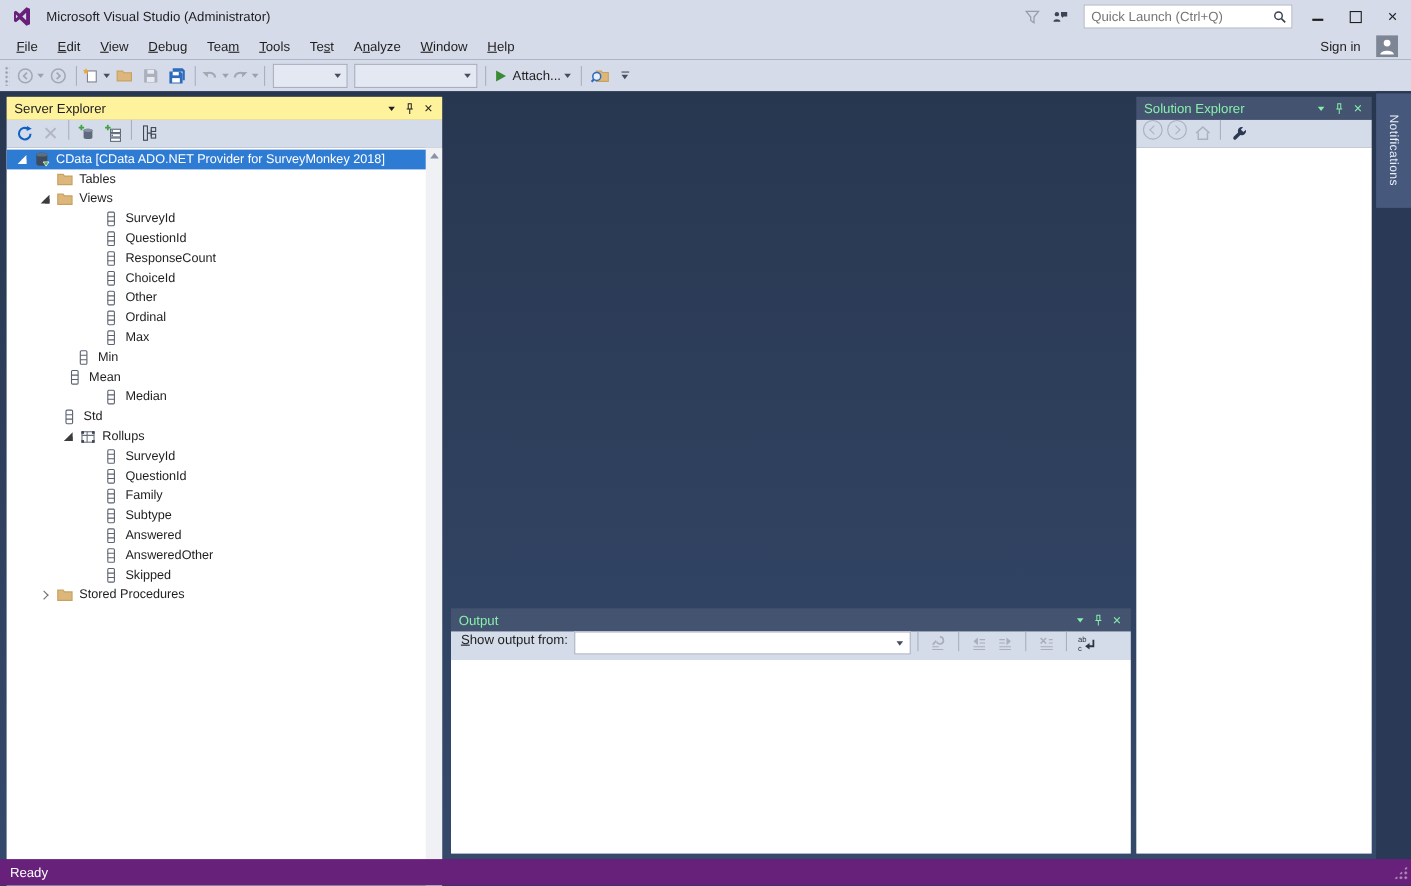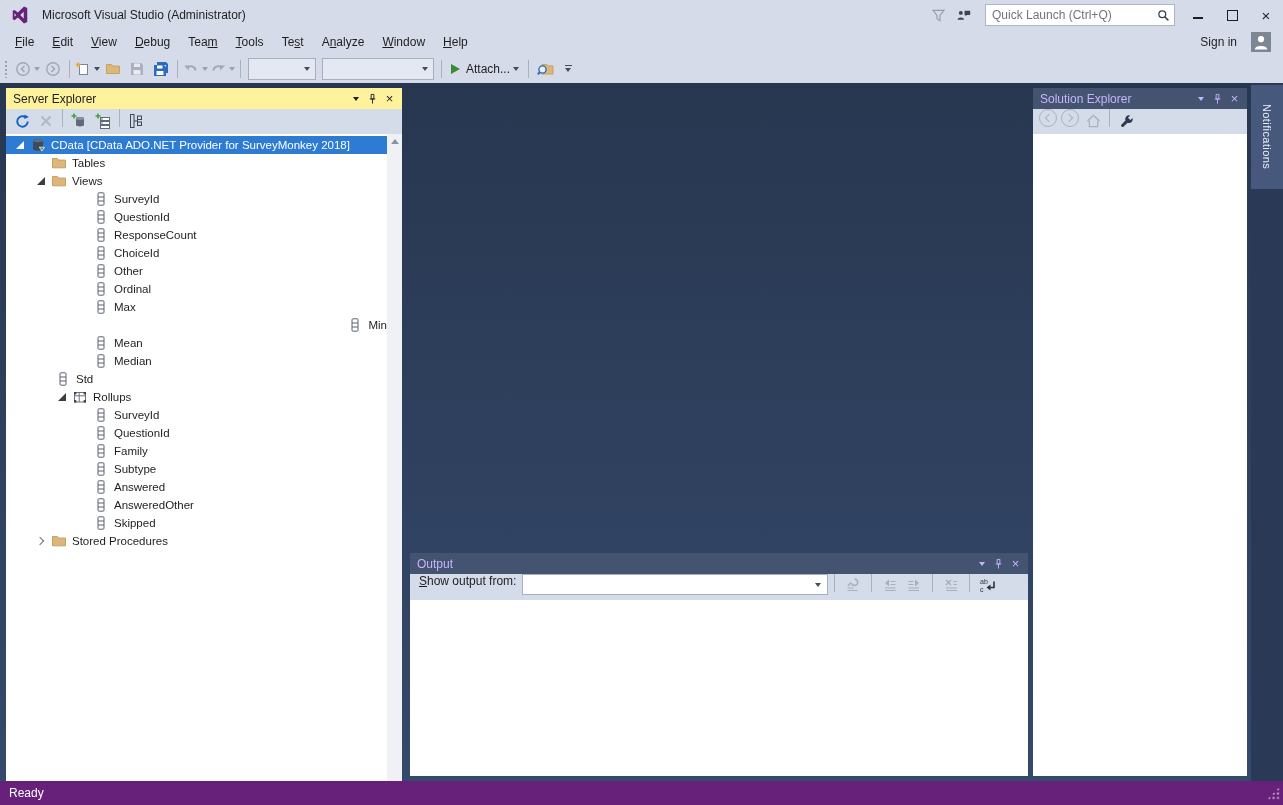--- a/index.html
+++ b/index.html
@@ -78,21 +78,21 @@
   .sb-corner{position:absolute;right:0;bottom:0;width:15px;height:16px;background:#f0f1f5;}
   .arr{position:absolute;width:0;height:0;}
   .arr.up{left:4px;top:5px;border-left:4px solid transparent;border-right:4px solid transparent;border-bottom:5px solid #8a92a4;}
   .arr.down{left:4px;bottom:5px;border-left:4px solid transparent;border-right:4px solid transparent;border-top:5px solid #8a92a4;}
   .arr.left{left:5px;top:4px;border-top:4px solid transparent;border-bottom:4px solid transparent;border-right:5px solid #8a92a4;}
   .arr.right{right:5px;top:4px;border-top:4px solid transparent;border-bottom:4px solid transparent;border-left:5px solid #8a92a4;}
   .hthumb{position:absolute;left:16px;right:30px;top:2px;height:12px;background:#c2c5cd;}
 
   
   .output-panel{position:absolute;left:410px;top:553px;width:618px;height:223px;}
-  .dark-hdr{background:var(--inactive-header-bg,#44536f);color:#c4b5fd;}
+  .dark-hdr{background:var(--inactive-header-bg,#44536f);color:#86efac;}
   .out-toolbar{height:26px;}
   .out-label{font-size:12px;color:#1e1e1e;margin:0 6px 0 5px;white-space:nowrap;}
   .out-combo{width:300px;height:19px;background:#fff;border:1px solid #a8aebe;display:flex;align-items:center;justify-content:space-between;font-size:12px;color:#1e1e1e;padding-left:4px;}
   .out-body{position:absolute;left:0;top:47px;right:0;bottom:0;background:#fff;}
   .obtn{width:24px;height:22px;display:flex;align-items:center;justify-content:center;}
 
   
   .solution-explorer{position:absolute;left:1033px;top:88px;width:214px;height:688px;}
   .sx-body{position:absolute;left:0;top:46px;right:0;bottom:0;background:#fff;}
   .circle-btn{width:16px;height:16px;border-radius:50%;border:1px solid #aab1bf;display:flex;align-items:center;justify-content:center;margin:0 2px;}
@@ -414,31 +414,31 @@
         <div class="tree-row" style="padding-left: 71px;">
           <span class="expander none"></span>
           <span class="tree-icon">
             <svg width="16" height="16" viewBox="0 0 16 16">
               <rect x="5" y="1.8" width="6" height="12.4" rx="1" fill="#fff" stroke="#5b626f"></rect>
               <path d="M5 6 h6 M5 10 h6" stroke="#5b626f"></path>
             </svg>
           </span>
           <span class="tree-label">Max</span>
         </div>
-        <div class="tree-row" style="padding-left: 102px; justify-content: flex-end;">
+        <div class="tree-row" style="padding-left: 46px;">
           <span class="expander none"></span>
           <span class="tree-icon">
             <svg width="16" height="16" viewBox="0 0 16 16">
               <rect x="5" y="1.8" width="6" height="12.4" rx="1" fill="#fff" stroke="#5b626f"></rect>
               <path d="M5 6 h6 M5 10 h6" stroke="#5b626f"></path>
             </svg>
           </span>
           <span class="tree-label">Min</span>
         </div>
-        <div class="tree-row" style="padding-left: 71px;">
+        <div class="tree-row" style="padding-left: 38px;">
           <span class="expander none"></span>
           <span class="tree-icon">
             <svg width="16" height="16" viewBox="0 0 16 16">
               <rect x="5" y="1.8" width="6" height="12.4" rx="1" fill="#fff" stroke="#5b626f"></rect>
               <path d="M5 6 h6 M5 10 h6" stroke="#5b626f"></path>
             </svg>
           </span>
           <span class="tree-label">Mean</span>
         </div>
         <div class="tree-row" style="padding-left: 71px;">

